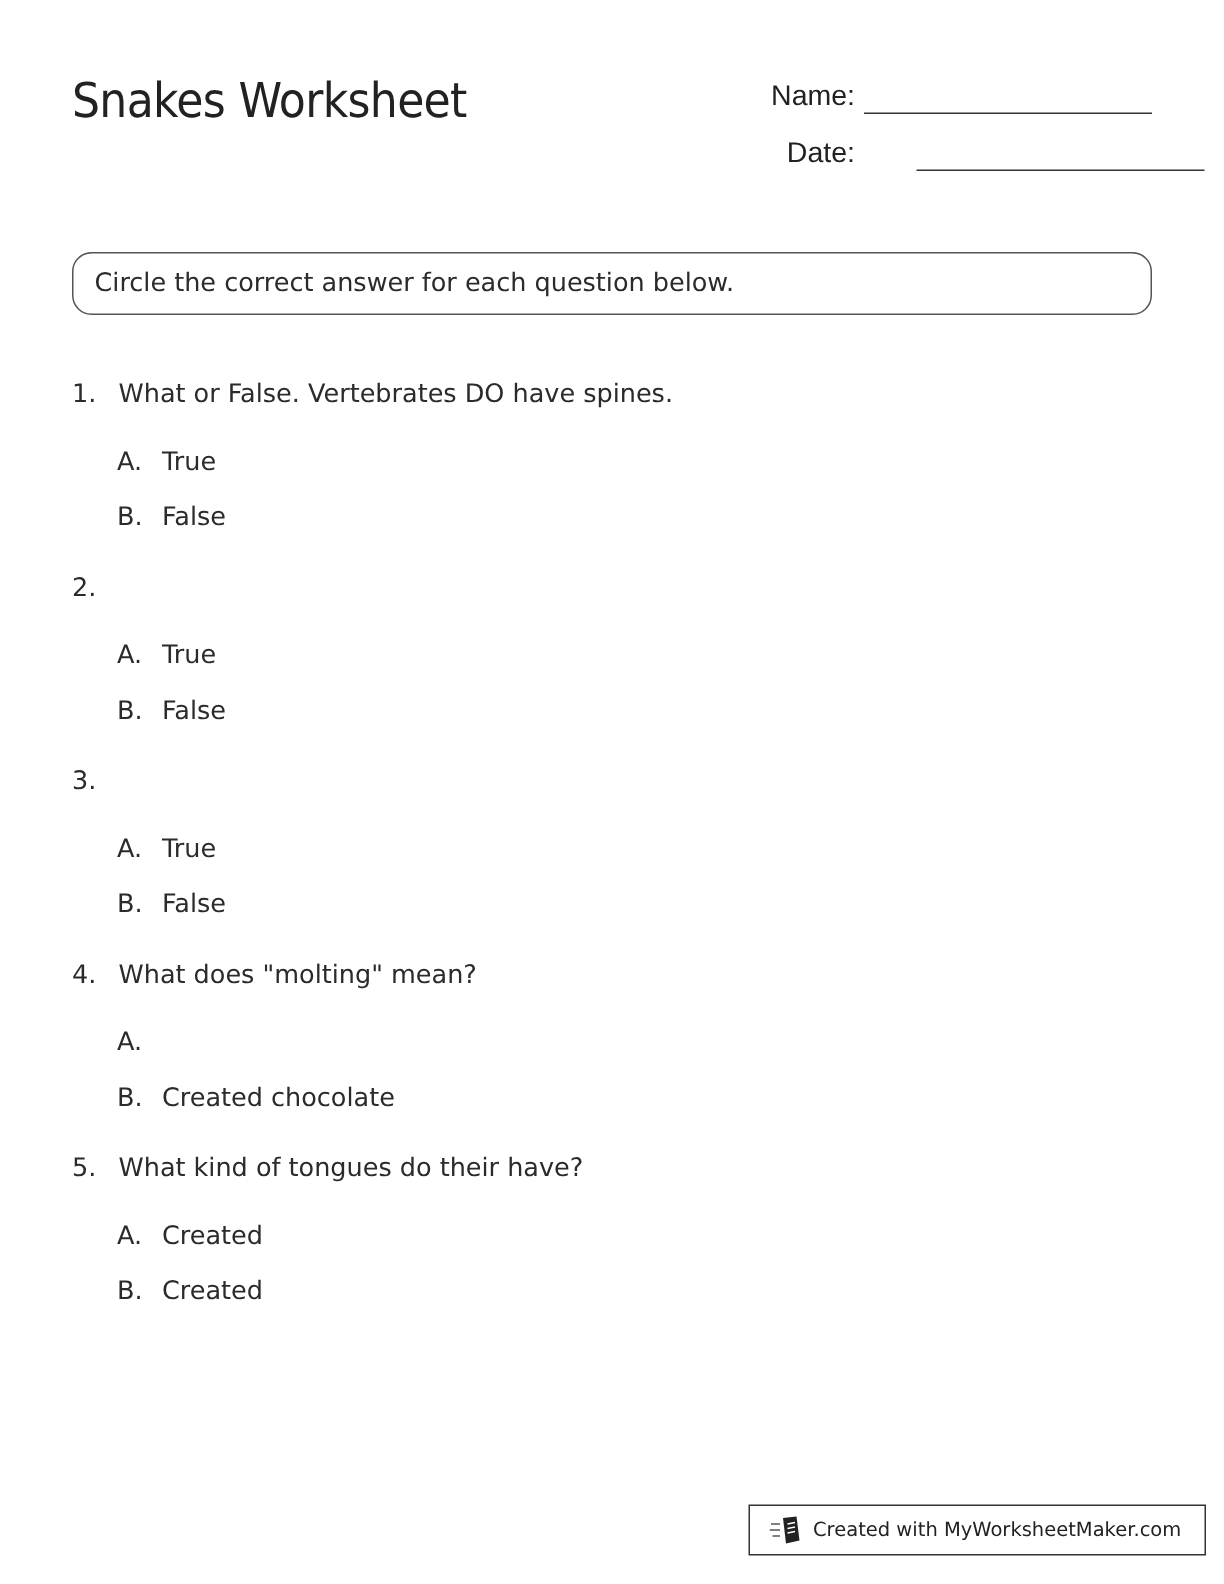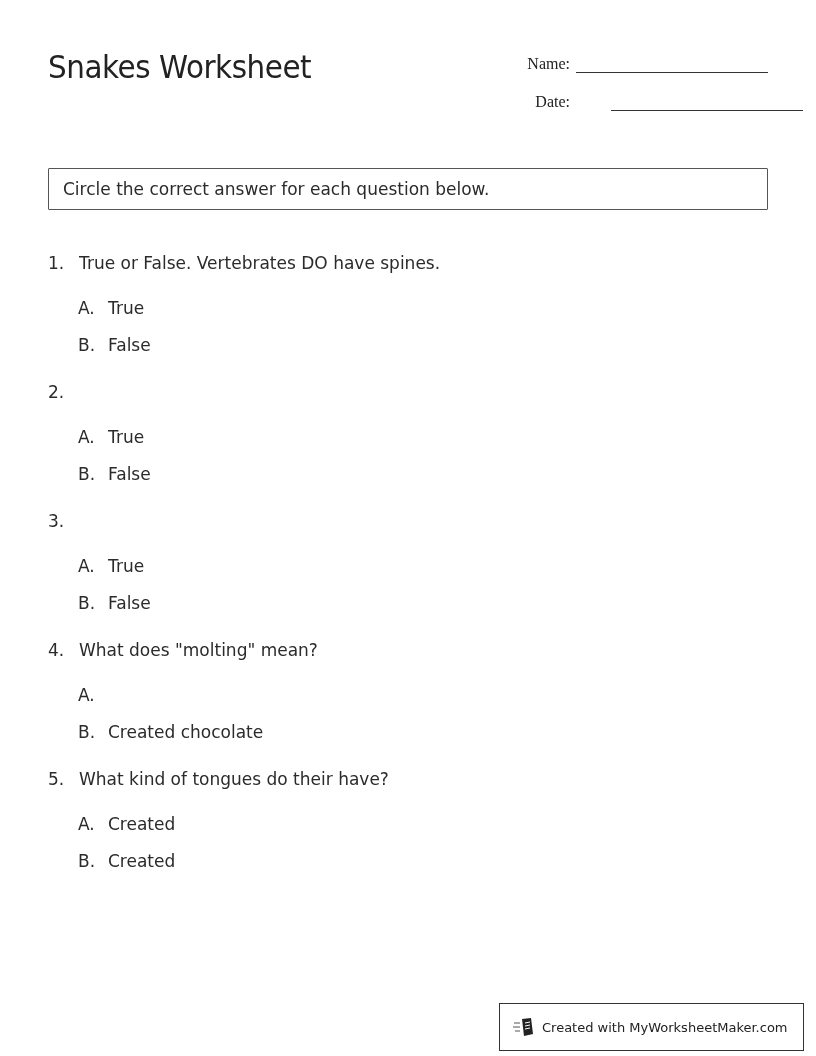--- a/index.html
+++ b/index.html
@@ -1,32 +1,32 @@
 <!DOCTYPE html>
 <html><head>
 <meta charset="utf-8">
 <style>
   html, body { margin: 0; padding: 0; background: #ffffff; }
   body { width: 816px; height: 1056px; position: relative; overflow: hidden; color: #2b2b2b; font-family: "DejaVu Sans", sans-serif; }
   .title { position: absolute; left: 48px; top: 48px; font-size: 32px; font-weight: normal; letter-spacing: -0.5px; color: #222; margin: 0; font-family: "DejaVu Sans", sans-serif; transform: scaleX(0.92); transform-origin: left top; }
-  .field { position: absolute; display: flex; align-items: flex-end; font-family: Liberation Serif, serif; font-size: 16px; color: #222; }
+  .field { position: absolute; display: flex; align-items: flex-end; font-family: Liberation Sans, sans-serif; font-size: 19px; color: #222; }
   .field .lbl { text-align: right; width: 60px; margin-right: 6px; }
   .field .line { width: 192px; border-bottom: 1px solid #333; height: 18px; }
   .name-field { left: 510px; top: 54px; }
   .date-field { left: 510px; top: 92px; gap: 35px; }
-  .instructions { position: absolute; left: 48px; top: 168px; width: 704px; height: 40px; border: 1px solid #555; border-radius: 1px; box-sizing: content-box; padding-left: 14px; display: flex; align-items: center; font-size: 17px; color: #2b2b2b; }
+  .instructions { position: absolute; left: 48px; top: 168px; width: 704px; height: 40px; border: 1px solid #555; border-radius: 13px; box-sizing: content-box; padding-left: 14px; display: flex; align-items: center; font-size: 17px; color: #2b2b2b; }
   .questions { position: absolute; left: 48px; top: 250px; width: 720px; }
   .q { margin-bottom: 0; }
   .q-row { display: flex; font-size: 17px; height: 26px; align-items: center; }
   .q-num { width: 31px; }
   .opts { margin-top: 19px; }
   .opt-row { display: flex; font-size: 17px; height: 26px; align-items: center; margin-left: 30px; margin-bottom: 11px; }
   .opt-letter { width: 30px; }
   .q + .q { margin-top: 21px; }
-  .badge { position: absolute; left: 499px; top: 1003px; width: 305px; height: 48px; border: 1px solid #333; box-sizing: border-box; display: flex; align-items: center; padding-left: 13px; font-size: 13px; color: #222; }
+  .badge { position: absolute; left: 499px; top: 1003px; width: 305px; height: 34px; border: 1px solid #333; box-sizing: border-box; display: flex; align-items: center; padding-left: 13px; font-size: 13px; color: #222; }
   .badge svg { margin-right: 7px; }
 </style>
 </head>
 <body>
 
 <h1 class="title">Snakes Worksheet</h1>
 
 <div class="field name-field">
   <span class="lbl">Name:</span>
   <span class="line"></span>
@@ -35,21 +35,21 @@
   <span class="lbl">Date:</span>
   <span class="line"></span>
 </div>
 
 <div class="instructions">Circle the correct answer for each question below.</div>
 
 <div class="questions">
   <div class="q">
     <div class="q-row">
         <span class="q-num">1.</span>
-        <span>True or False. Vertebrates DO have spines.</span>
+        <span>What or False. Vertebrates DO have spines.</span>
       </div>
     <div class="opts">
       <div class="opt-row">
           <span class="opt-letter">A.</span>
           <span>True</span>
         </div>
       <div class="opt-row">
           <span class="opt-letter">B.</span>
           <span>False</span>
         </div>

